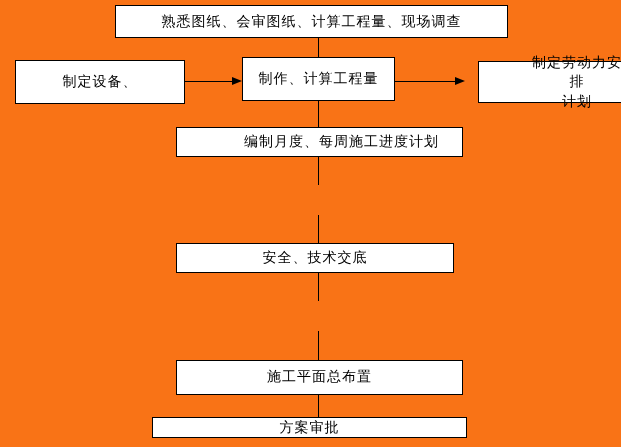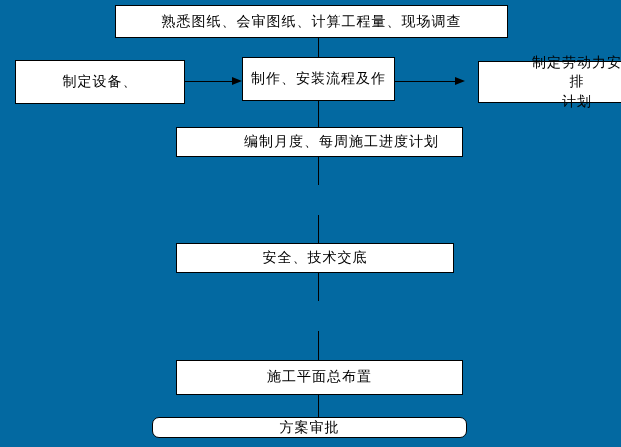--- a/index.html
+++ b/index.html
@@ -1,21 +1,21 @@
 <!DOCTYPE html>
 <html><head>
 <meta charset="utf-8">
 <style>
   * { margin: 0; padding: 0; box-sizing: border-box; }
   html, body { background: #ffffff; }
   .canvas {
     position: relative;
     width: 621px;
     height: 447px;
-    background: #0369a1;
+    background: #f97316;
     font-family: "Liberation Serif", "DejaVu Serif", serif;
     color: #000000;
     overflow: hidden;
   }
   .node {
     position: absolute;
     border: 1px solid #000000;
     background: #ffffff;
     display: flex;
     flex-direction: column;
@@ -48,21 +48,21 @@
   
   .n-prepare     { left: 115px; top: 5px;   width: 393px; height: 33px; }
   .n-equipment   { left: 15px;  top: 60px;  width: 170px; height: 44px; gap: 8px; }
   .n-instruction { left: 242px; top: 57px;  width: 153px; height: 44px; }
   .n-labor       { left: 478px; top: 61px;  width: 152px; height: 42px; padding-left: 46px; }
   .n-progress    { left: 176px; top: 127px; width: 287px; height: 30px; padding-left: 44px; }
   .n-materials   { left: 176px; top: 185px; width: 287px; height: 30px; }
   .n-safety      { left: 176px; top: 243px; width: 278px; height: 30px; }
   .n-utilities   { left: 176px; top: 301px; width: 287px; height: 30px; }
   .n-layout      { left: 176px; top: 360px; width: 287px; height: 35px; font-family: Liberation Mono, monospace; }
-  .n-approval    { left: 152px; top: 417px; width: 315px; height: 21px; border-radius: 7px; }
+  .n-approval    { left: 152px; top: 417px; width: 315px; height: 21px; }
   
   .v1 { left: 318px; top: 38px;  height: 19px; }
   .v2 { left: 318px; top: 101px; height: 26px; }
   .v3 { left: 318px; top: 157px; height: 28px; }
   .v4 { left: 318px; top: 215px; height: 28px; }
   .v5 { left: 318px; top: 273px; height: 28px; }
   .v6 { left: 318px; top: 331px; height: 29px; }
   .v7 { left: 318px; top: 395px; height: 22px; }
   .a1-line { left: 185px; top: 81px; width: 48px; }
   .a1-head { left: 232px; top: 77px; }
@@ -81,21 +81,21 @@
   <div class="vline v1"></div>
 
   <div class="node n-equipment">
     <span class="ln">制定设备、</span>
   </div>
 
   <div class="hline a1-line"></div>
   <div class="arrowhead a1-head"></div>
 
   <div class="node n-instruction">
-    <span class="ln">制作、安装流程及作</span>
+    <span class="ln">制作、计算工程量</span>
   </div>
 
   <div class="hline a2-line"></div>
   <div class="arrowhead a2-head"></div>
 
   <div class="node n-labor">
     <span class="ln">制定劳动力安排</span>
     <span class="ln">计划</span>
   </div>
 

